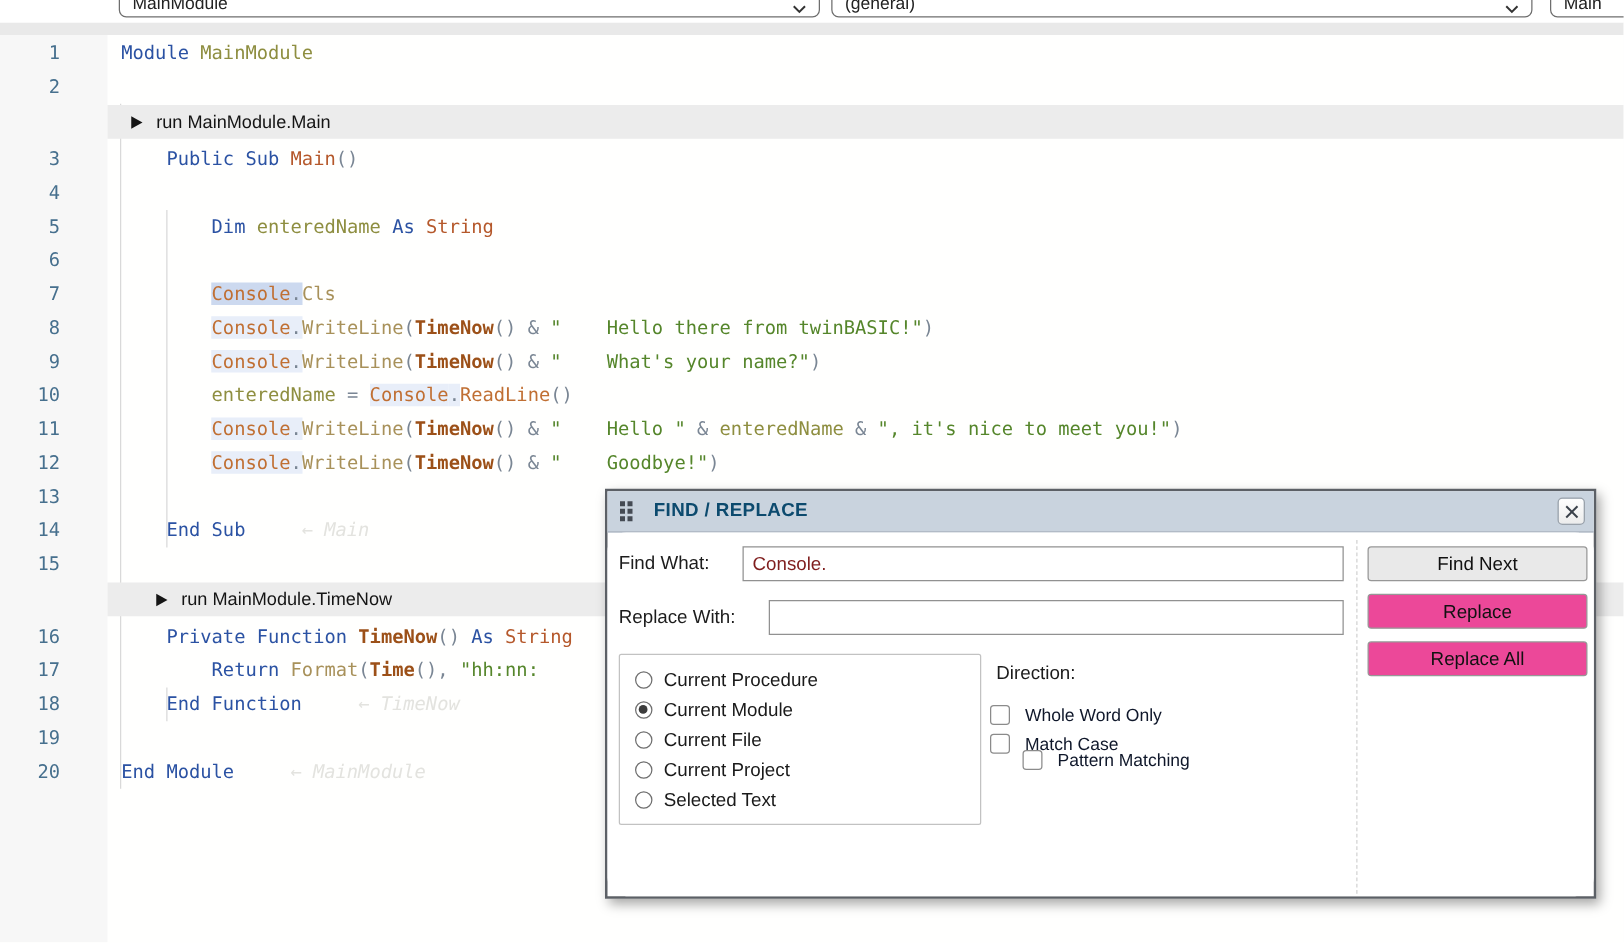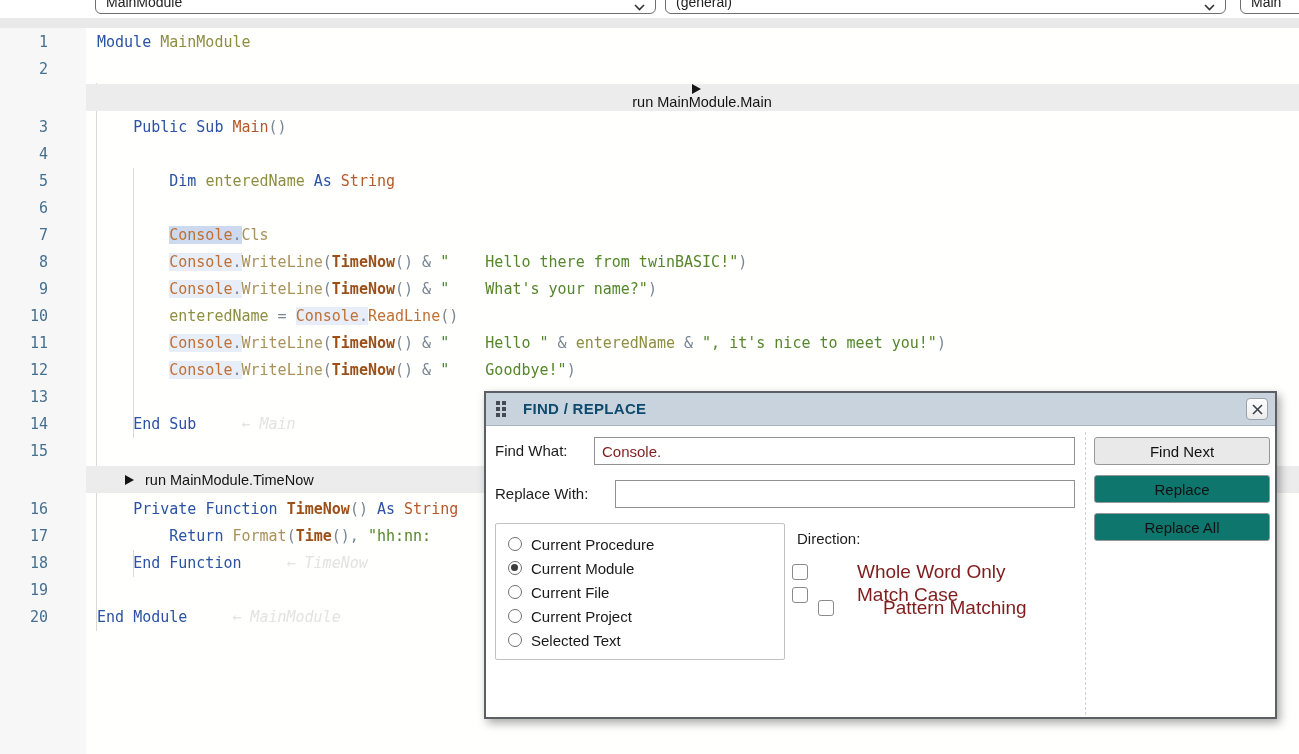--- a/index.html
+++ b/index.html
@@ -49,36 +49,36 @@
   .closebtn { position:absolute; right:7px; top:5px; width:22px; height:22px; border:1px solid #9aa2ab;
               border-radius:4px; background:linear-gradient(#fefefe,#ececec); display:flex;
               align-items:center; justify-content:center; }
   .dbody { position:absolute; left:0; top:33px; right:0; bottom:0; background:#fff;border-radius:15px; }
   .dlabel { position:absolute; font-size:15px; color:#1c1c1c; }
   .dinput { position:absolute; height:28px; border:1px solid #919191; background:#fff; font-size:15px;
             color:#7f1d1d; padding:0 7px; font-family:"Liberation Sans", sans-serif; }
   .dbtn { position:absolute; left:608px; width:176px; height:28px; border:1px solid #979797;
           border-radius:3px; font-size:15px; color:#111; display:flex; align-items:center;
           justify-content:center; }
-  .dbtn.lite { background:#e9e9e9;text-align:right; } .dbtn.dark { background:#0f766e; }
+  .dbtn.lite { background:#e9e9e9;text-align:right; } .dbtn.dark { background:#ec4899; }
   .vsep { position:absolute; left:599px; top:6px; height:283px; border-left:1px dashed #d2d2d2; }
   .groupbox { position:absolute; left:9px; top:97px; width:290px; height:137px;
               border:1px solid #c2c2c2; border-radius:2px; padding:8px 0 0 12px; }
   .radrow { height:24px; display:flex; align-items:center; font-size:15px; color:#1a1a1a; }
   .radio { width:14px; height:14px; border:1.5px solid #6f6f6f; border-radius:50%; margin-right:9px;
            flex:none; position:relative; background:#fff; }
   .radio.checked::after { content:""; position:absolute; left:2px; top:2px; width:7px; height:7px;
            border-radius:50%; background:#3c3c3c; }
   .dirlabel { position:absolute; left:311px; top:101px; height:24px; line-height:24px; }
   .dirsel { position:absolute; left:401px; top:95px; width:187px; height:30px; border:1.5px solid #8b9198;
             border-radius:7px; background:#fff; display:flex; align-items:center; padding:0 30px 0 10px;
             font-size:15px; color:#111; }
   .dirsel .chev { position:absolute; right:11px; top:50%; margin-top:-4px; }
   .chkrow { position:absolute; left:306px; height:24px; display:flex; align-items:center;
-            font-size:19px; color:#7f1d1d;gap:37px; }
+            font-size:14px; color:#0f172a; }
   .chkbox { width:16px; height:16px; border:1.5px solid #8b8b8b; border-radius:3px; background:#fff;
             margin-right:12px; flex:none; }
 </style>
 </head>
 <body>
 
 <div class="screen">
 
   <div class="topbar">
     <div class="ddl" style="left:95px; width:561px;">
@@ -112,21 +112,21 @@
         <div class="crow">
           <div class="ln">1</div>
           <div class="ctext"><span class="tok kw">Module</span><span class="tok pl"> </span><span class="tok id">MainModule</span></div>
         </div>
         <div class="crow">
           <div class="ln">2</div>
           <div class="ctext"></div>
         </div>
         <div class="bandrow">
           <div class="bandgut"></div>
-          <div class="bandbar" style="padding-left: 19px; flex-direction: column;">
+          <div class="bandbar" style="padding-left: 19px;">
             <span class="tri"></span>
             <span>run MainModule.Main</span>
           </div>
         </div>
         <div class="crow">
           <div class="ln">3</div>
           <div class="ctext"><span class="tok pl">    </span><span class="tok kw">Public</span><span class="tok pl"> </span><span class="tok kw">Sub</span><span class="tok pl"> </span><span class="tok ty">Main</span><span class="tok pu">()</span></div>
         </div>
         <div class="crow">
           <div class="ln">4</div>

